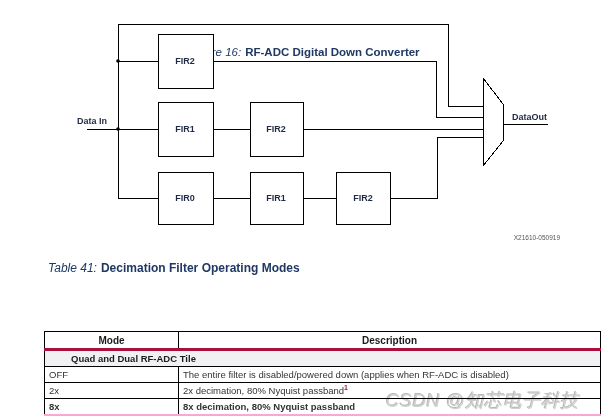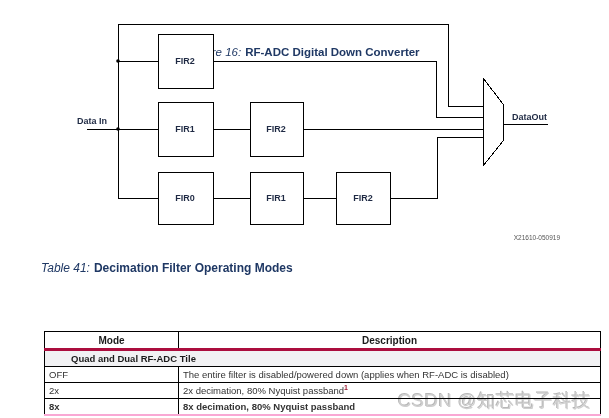--- a/index.html
+++ b/index.html
@@ -4,21 +4,21 @@
 <style>
   html,body{margin:0;padding:0;background:#fff;}
   #page{position:relative;width:609px;height:418px;background:#ffffff;overflow:hidden;
         font-family:"Liberation Sans",sans-serif;}
 
   
   .caption{position:absolute;font-size:11.5px;color:#1f3864;white-space:nowrap;}
   .caption .prefix{font-style:italic;font-weight:400;margin-right:4px;}
   .caption .cap-title{font-weight:bold;}
   #fig-caption{top:2px;left:0;width:609px;text-align:center;margin-top:44px;}
-  #tbl-caption{top:261px;left:41px;font-size:12px;}
+  #tbl-caption{top:261px;left:48px;font-size:12px;}
 
   
   #diagram{position:absolute;top:0;left:0;z-index:2;}
   #diagram path, #diagram rect, #diagram polygon{stroke:#000;stroke-width:1;fill:none;shape-rendering:crispEdges;}
   #diagram rect.box, #diagram polygon{fill:#ffffff;}
   #diagram text{font-family:"Liberation Sans",sans-serif;font-size:9px;font-weight:600;fill:#1f2a44;}
   #diagram text.figid{font-size:6.5px;font-weight:400;fill:#555;}
   #diagram circle{fill:#000;stroke:none;}
 
   
@@ -28,23 +28,23 @@
   #modes-table col.c1{width:134px;}
   #modes-table th{border:1px solid #000;border-bottom:3px solid #ab0d3d;
                   font-size:10px;font-weight:bold;color:#1a1a1a;text-align:center;
                   height:14px;padding:1px 4px;background:transparent;}
   #modes-table td{border:1px solid #000;height:13px;padding:1px 4px;vertical-align:middle;background:transparent;}
   #modes-table tr.section td{font-weight:bold;background:#f1f1f3;color:#1a1a1a;padding-left:26px;}
   #modes-table tr:last-child td{border-bottom:2px solid #f9a8d4;font-weight:bold;}
   sup.fn{color:#9e1b32;font-size:7px;font-weight:bold;vertical-align:super;line-height:0;}
 
   
-  #watermark{position:absolute;top:388px;left:398px;z-index:1;white-space:nowrap;
+  #watermark{position:absolute;top:388px;left:386px;z-index:1;white-space:nowrap;
              font-size:18.5px;letter-spacing:0.5px;color:#cfcfcf;
-             text-shadow:-1px -1px 0 #b8b8b8, 1px 1px 0 #ffffff;}
+             text-shadow:-1px -1px 0 #b8b8b8, 1px 1px 0 #ffffff;font-style:italic;}
 </style>
 </head>
 <body>
 
 <div id="page">
 
   <div id="fig-caption" class="caption">
     <span class="prefix">Figure 16:</span><span class="cap-title">RF-ADC Digital Down Converter</span>
   </div>
 

